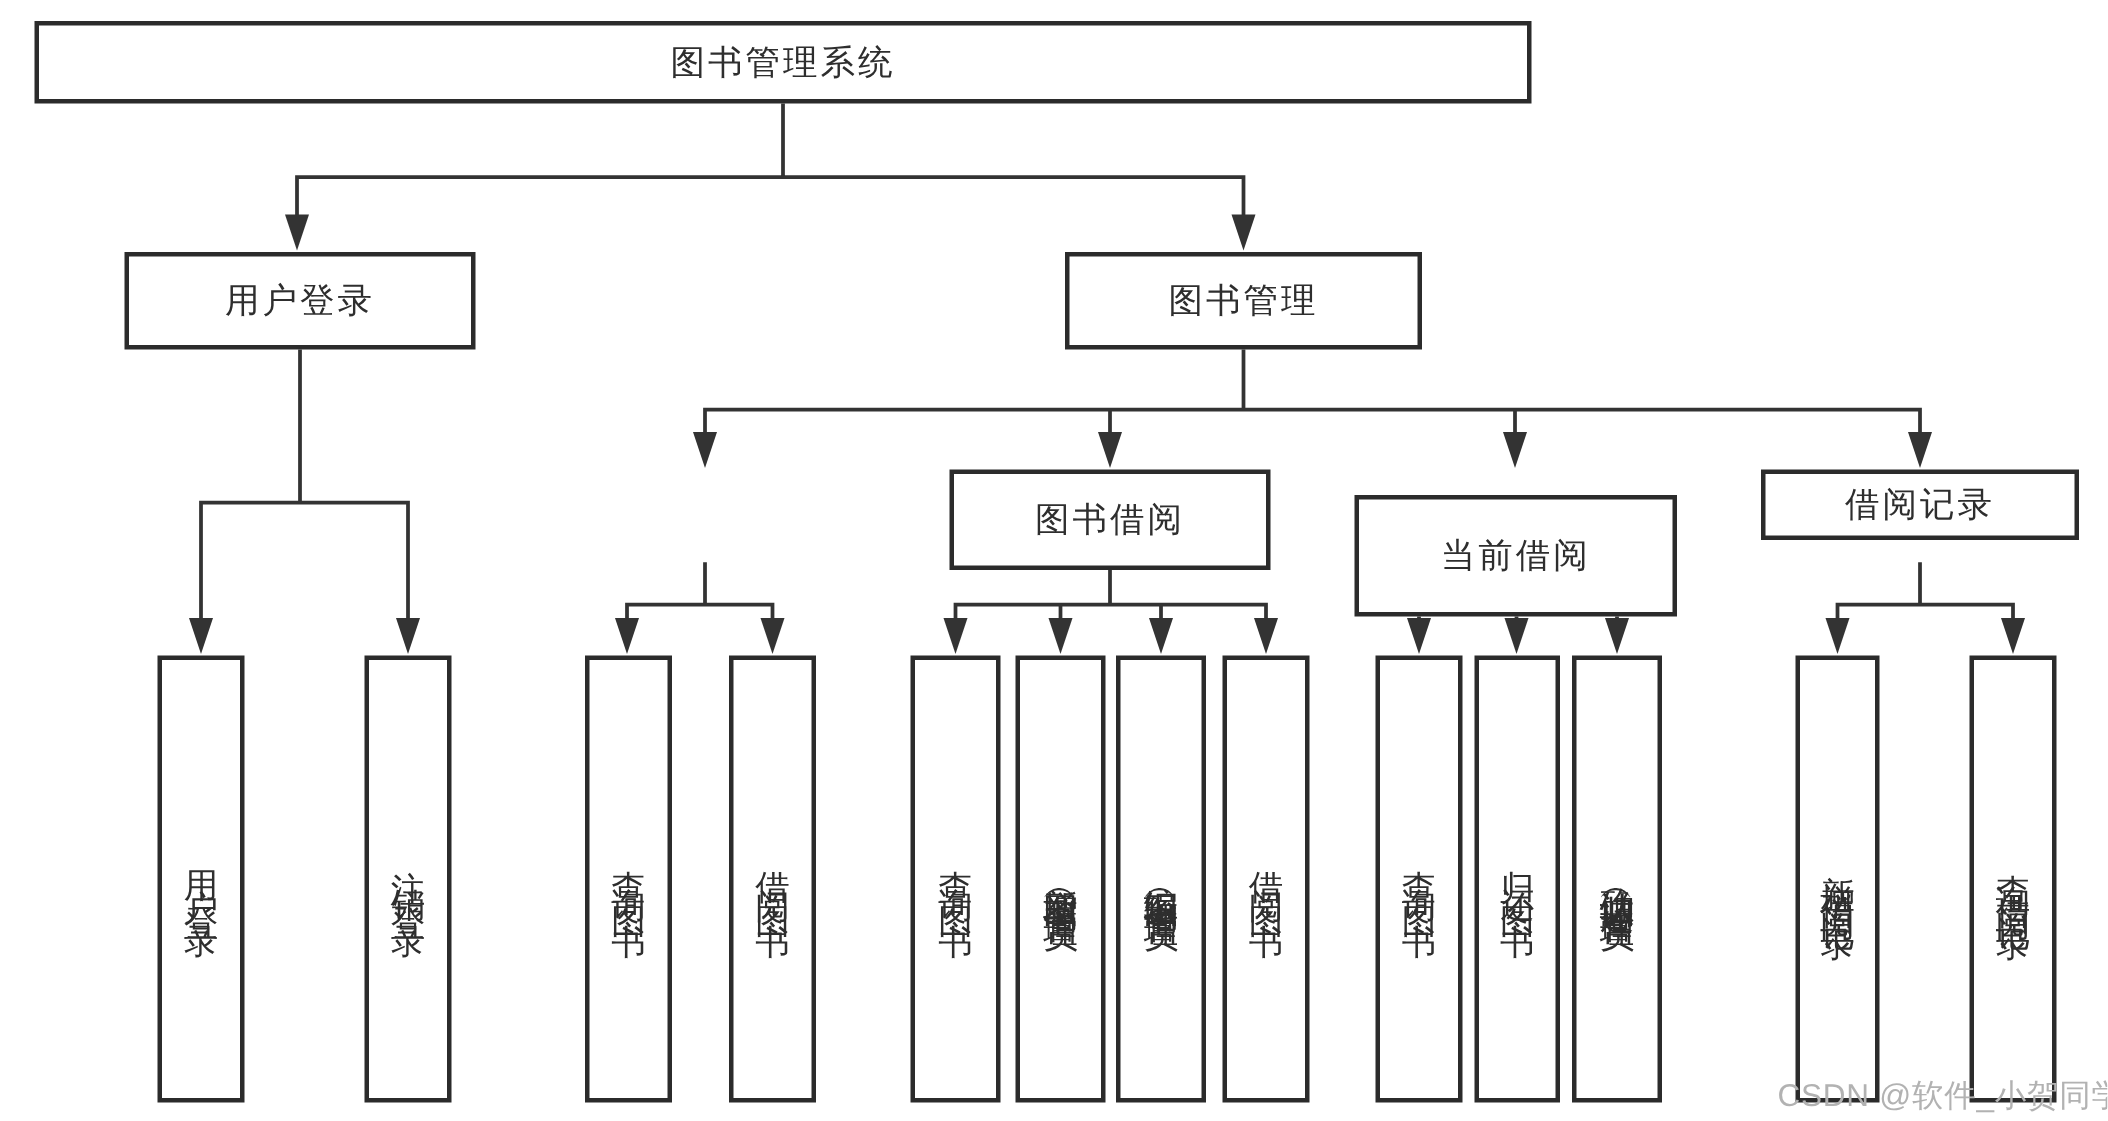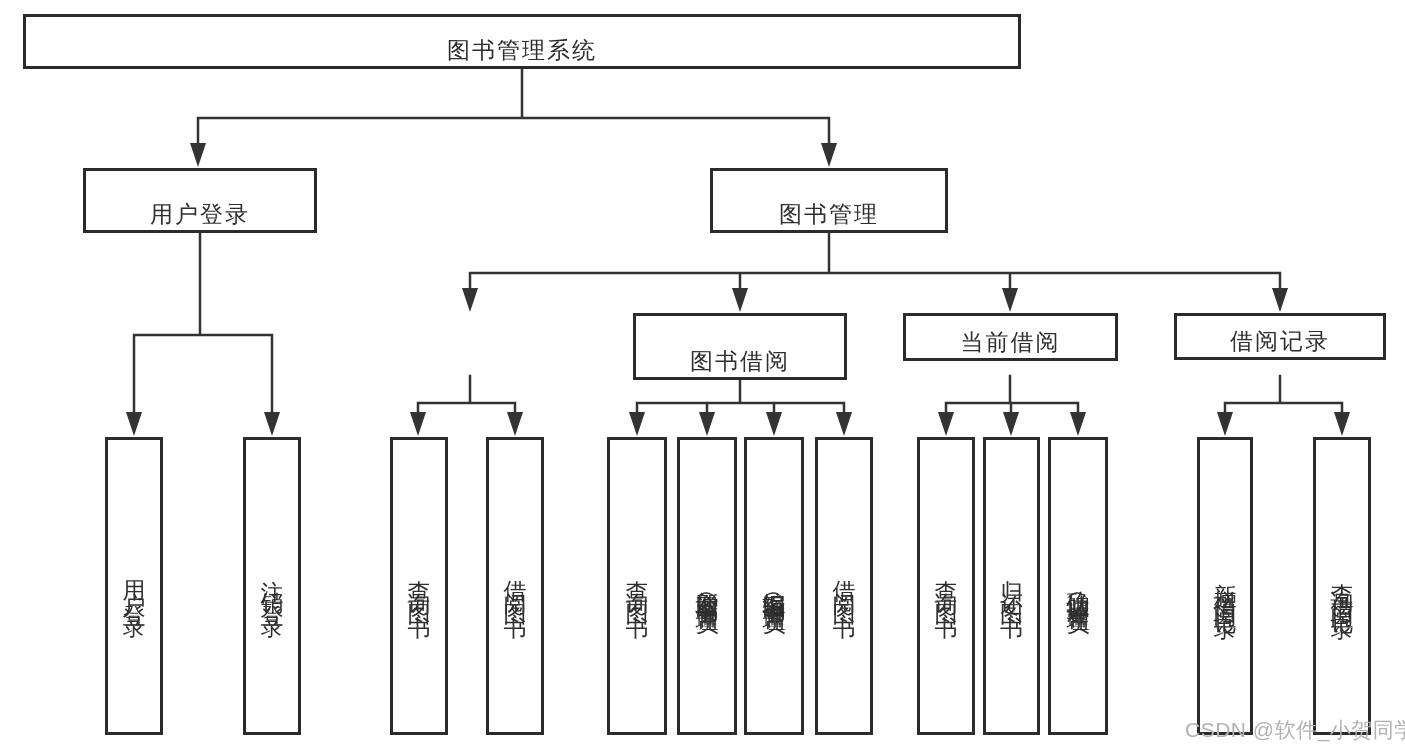--- a/index.html
+++ b/index.html
@@ -7,21 +7,21 @@
   .stage{
     position:relative;width:1405px;height:747px;background:#ffffff;
     overflow:hidden;font-family:"Liberation Sans",sans-serif;
   }
   .connector-layer{position:absolute;left:0;top:0;width:1405px;height:747px;}
   .node{
     position:absolute;box-sizing:border-box;background:#ffffff;
     border:3px solid #2b2b2b;color:#2e2e2e;
     display:flex;align-items:center;justify-content:center;
   }
-  .h{font-size:23px;letter-spacing:2px;white-space:nowrap;align-items:flex-end;}
+  .h{font-size:23px;letter-spacing:2px;white-space:nowrap;}
   .v{
     writing-mode:vertical-lr;text-orientation:mixed;
     font-size:23px;line-height:1;
   }
   .v4{letter-spacing:12px;}
   .v6{letter-spacing:7px;}
   .v9{letter-spacing:3px;}
   .lbl{display:block;}
   .watermark{
     position:absolute;left:1185px;top:716px;width:215px;
@@ -74,21 +74,21 @@
   <div class="node h" style="left:83px;top:168px;width:234px;height:65px">
     <span class="lbl">用户登录</span>
   </div>
   <div class="node h" style="left:710px;top:168px;width:238px;height:65px">
     <span class="lbl">图书管理</span>
   </div>
 
   <div class="node h" style="left:633px;top:313px;width:214px;height:67px">
     <span class="lbl">图书借阅</span>
   </div>
-  <div class="node h" style="left:903px;top:313px;width:215px;height:48px">
+  <div class="node h" style="left:903px;top:330px;width:215px;height:81px">
     <span class="lbl">当前借阅</span>
   </div>
   <div class="node h" style="left:1174px;top:313px;width:212px;height:47px">
     <span class="lbl">借阅记录</span>
   </div>
 
   <div class="node v v4" style="left:105px;top:437px;width:58px;height:298px">
     <span class="lbl">用户登录</span>
   </div>
   <div class="node v v4" style="left:243px;top:437px;width:58px;height:298px">

